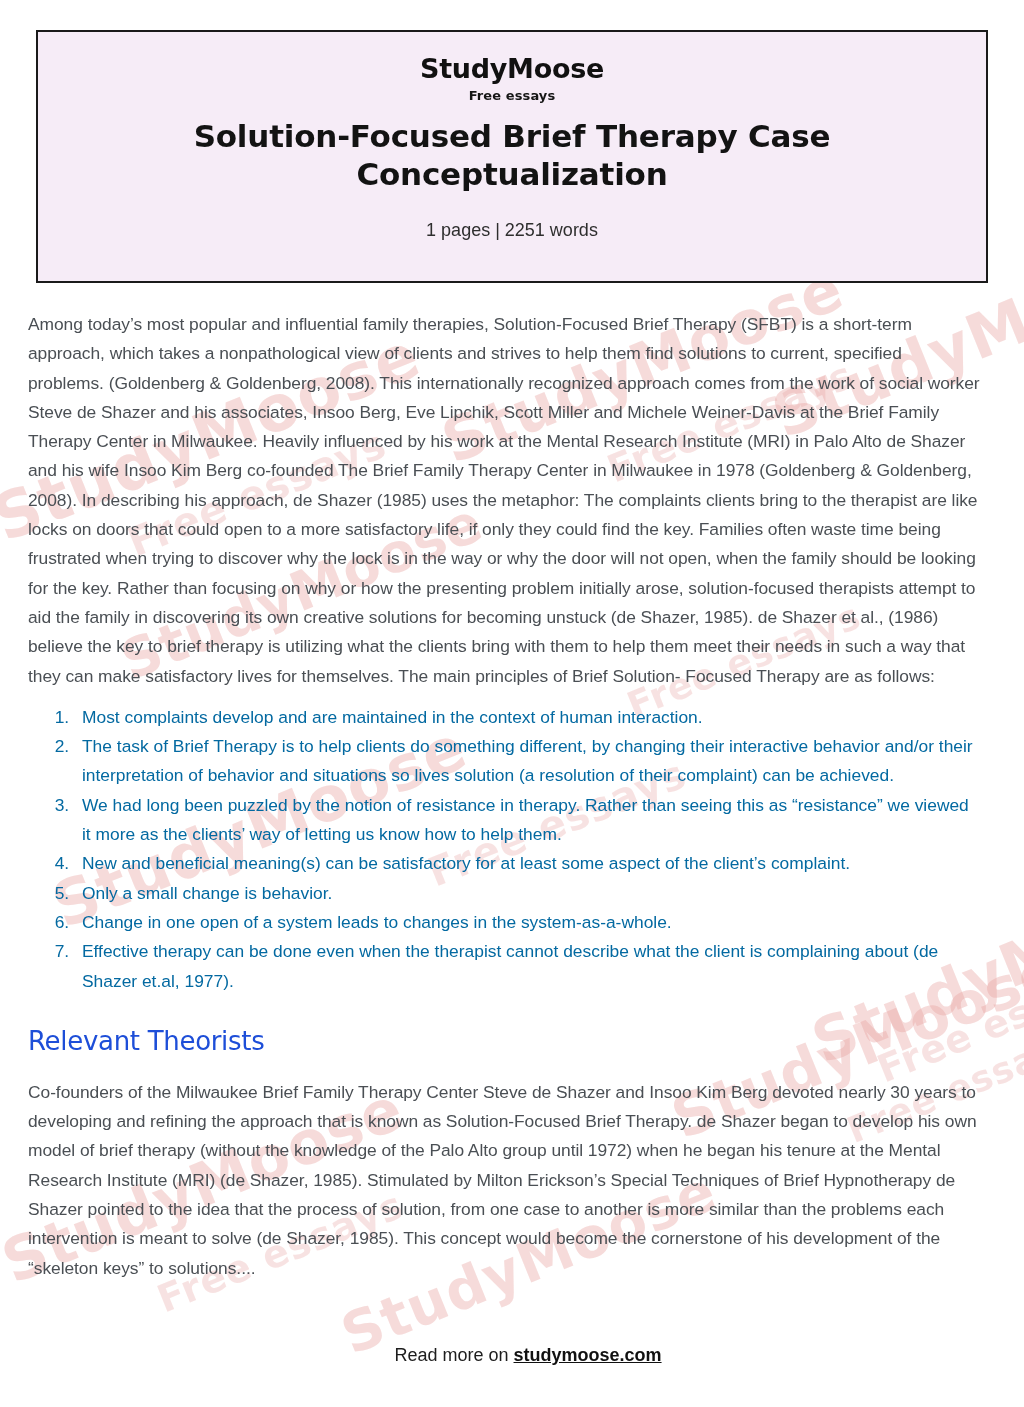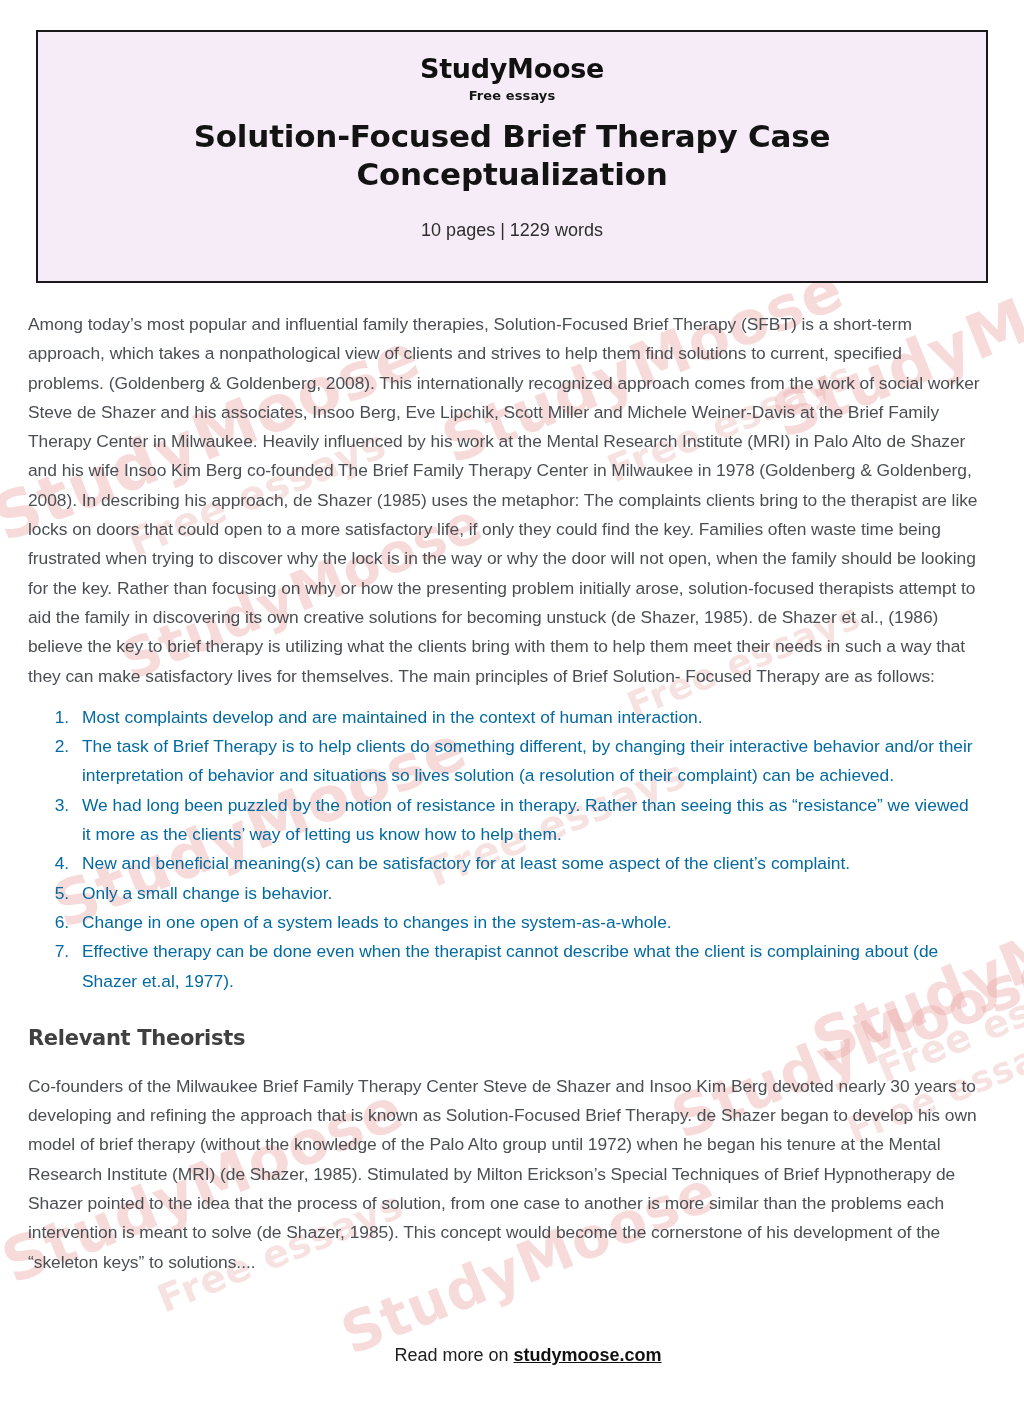--- a/index.html
+++ b/index.html
@@ -118,23 +118,23 @@
     font-size: 17.4px;
     line-height: 29.3px;
     color: #0369a1;
   }
   ol.principles li {
     padding-left: 8px;
     margin-bottom: 0;
   }
   h2.section-heading {
     font-family: "DejaVu Sans", sans-serif;
-    font-size: 21px;
-    font-weight: 700;
-    color: #404040;
+    font-size: 26px;
+    font-weight: 400;
+    color: #1d4ed8;
     margin: 30px 0 22px 0;
     letter-spacing: -0.3px;
   }
 
   
   .footer {
     position: absolute;
     left: 0;
     top: 1345px;
     width: 1024px;
@@ -170,21 +170,21 @@
   <div class="wm sub" style="left:620px;  top:640px;  font-size:36px;">Free essays</div>
   <div class="wm" style="left:110px;  top:560px;  font-size:54px;">StudyMoose</div>
 </div>
 
 <div class="page">
 
   <div class="banner">
     <div class="brand">StudyMoose</div>
     <div class="brand-sub">Free essays</div>
     <div class="doc-title">Solution-Focused Brief Therapy Case Conceptualization</div>
-    <div class="doc-meta">10 pages | 1229 words</div>
+    <div class="doc-meta">1 pages | 2251 words</div>
   </div>
 
   <div class="content">
 
     <p class="para">Among today’s most popular and influential family therapies, Solution-Focused Brief Therapy (SFBT) is a short-term approach, which takes a nonpathological view of clients and strives to help them find solutions to current, specified problems. (Goldenberg &amp; Goldenberg, 2008). This internationally recognized approach comes from the work of social worker Steve de Shazer and his associates, Insoo Berg, Eve Lipchik, Scott Miller and Michele Weiner-Davis at the Brief Family Therapy Center in Milwaukee. Heavily influenced by his work at the Mental Research Institute (MRI) in Palo Alto de Shazer and his wife Insoo Kim Berg co-founded The Brief Family Therapy Center in Milwaukee in 1978 (Goldenberg &amp; Goldenberg, 2008). In describing his approach, de Shazer (1985) uses the metaphor: The complaints clients bring to the therapist are like locks on doors that could open to a more satisfactory life, if only they could find the key. Families often waste time being frustrated when trying to discover why the lock is in the way or why the door will not open, when the family should be looking for the key. Rather than focusing on why or how the presenting problem initially arose, solution-focused therapists attempt to aid the family in discovering its own creative solutions for becoming unstuck (de Shazer, 1985). de Shazer et al., (1986) believe the key to brief therapy is utilizing what the clients bring with them to help them meet their needs in such a way that they can make satisfactory lives for themselves. The main principles of Brief Solution- Focused Therapy are as follows:</p>
 
     <ol class="principles">
       <li>Most complaints develop and are maintained in the context of human interaction.</li>
       <li>The task of Brief Therapy is to help clients do something different, by changing their interactive behavior and/or their interpretation of behavior and situations so lives solution (a resolution of their complaint) can be achieved.</li>
       <li>We had long been puzzled by the notion of resistance in therapy. Rather than seeing this as “resistance” we viewed it more as the clients’ way of letting us know how to help them.</li>

